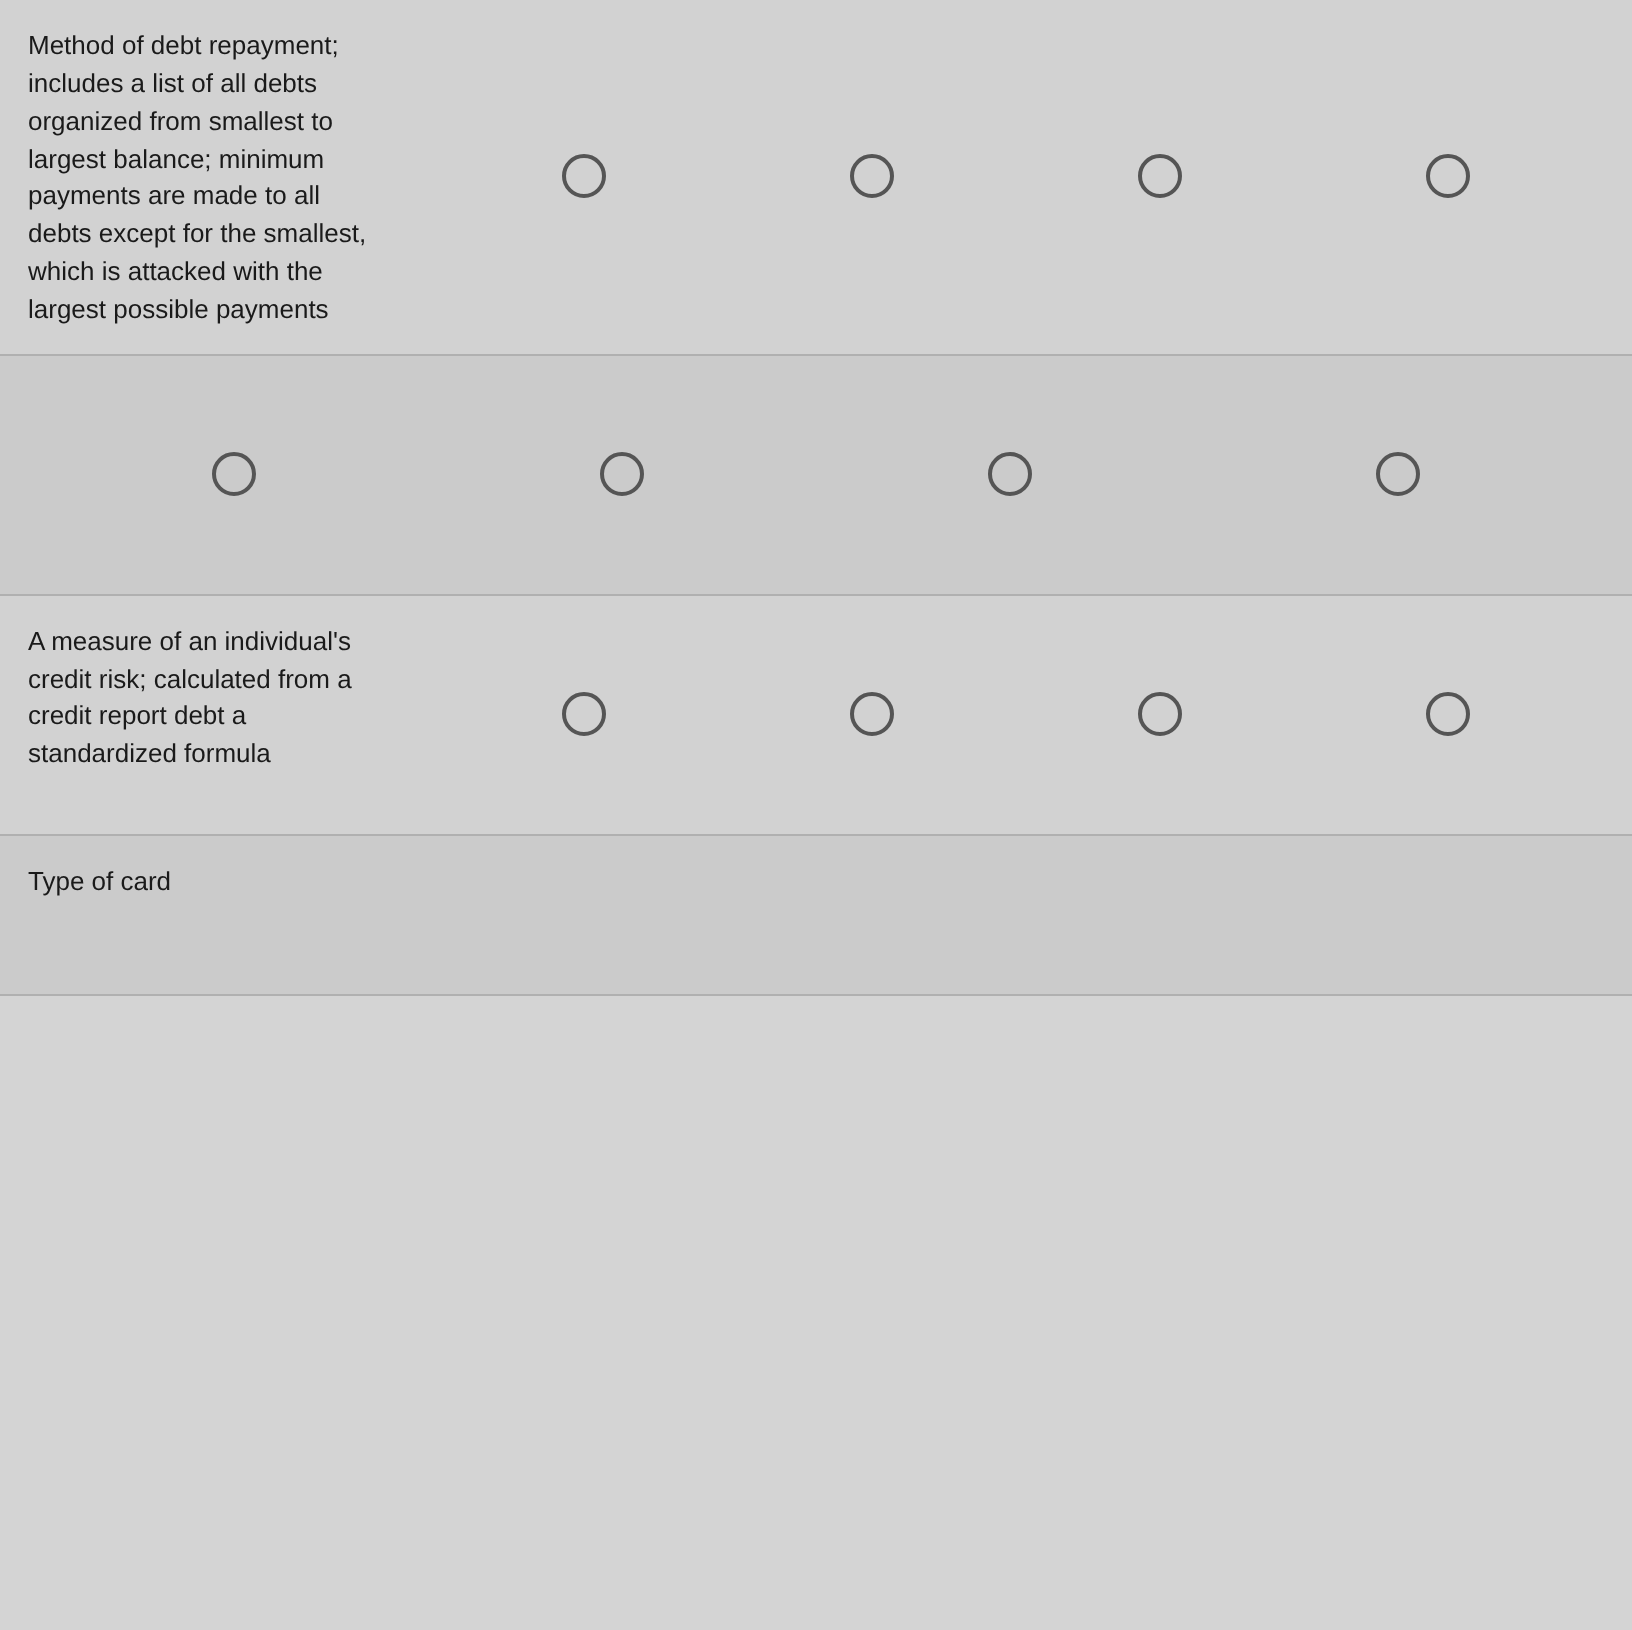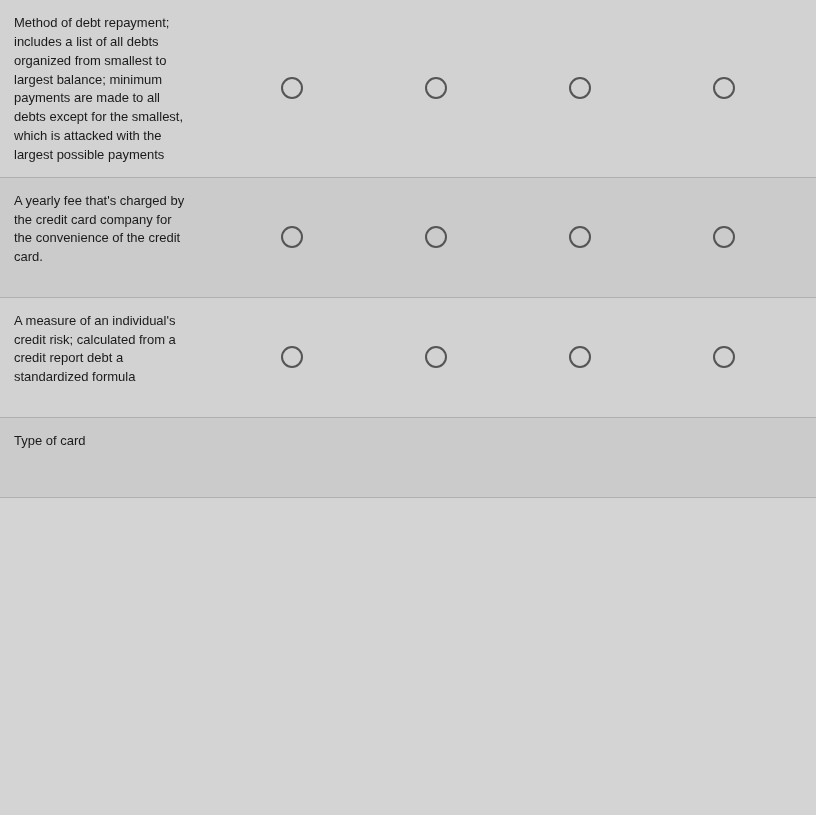--- a/index.html
+++ b/index.html
@@ -112,23 +112,20 @@
         <div class="radio-option">
           <span class="radio-circle"></span>
         </div>
         <div class="radio-option">
           <span class="radio-circle"></span>
         </div>
       </div>
     </div>
 
     <div class="row">
-      <div class="description-cell">
-        <span>A yearly fee that's charged by the credit card company for the convenience of the credit card.</span>
-      </div>
       <div class="options-container">
         <div class="radio-option">
           <span class="radio-circle"></span>
         </div>
         <div class="radio-option">
           <span class="radio-circle"></span>
         </div>
         <div class="radio-option">
           <span class="radio-circle"></span>
         </div>

